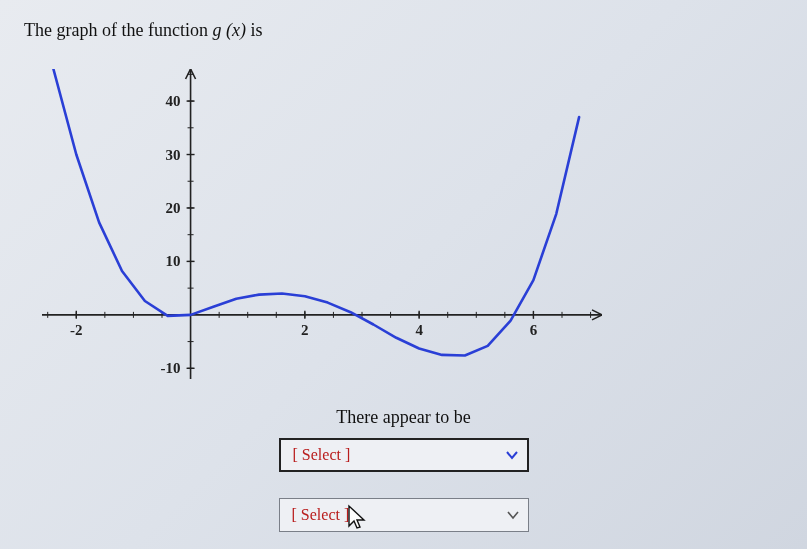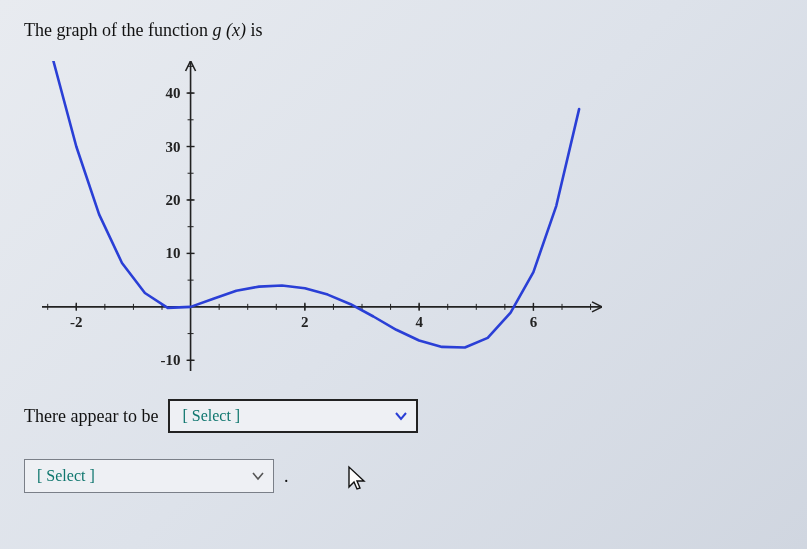--- a/index.html
+++ b/index.html
@@ -7,21 +7,21 @@
     margin: 0;
     padding: 20px 24px;
     font-family: Georgia, 'Times New Roman', serif;
     background: linear-gradient(135deg, #e8ebf0 0%, #dde2ea 50%, #d0d6e0 100%);
     color: #1a1a1a;
     width: 807px;
     height: 549px;
   }
   .prompt {
     font-size: 18px;
-    margin-bottom: 20px;
+    margin-bottom: 28px;
     color: #111;
   }
   .prompt .fn { font-style: italic; }
   .chart-wrap {
     margin-left: 18px;
     margin-bottom: 28px;
     width: 560px;
     height: 310px;
     position: relative;
   }
@@ -32,30 +32,31 @@
     font-weight: bold;
     fill: #222;
   }
   .question-row {
     display: flex;
     align-items: center;
     gap: 10px;
     margin-bottom: 26px;
     font-size: 18px;
     color: #111;
+    flex-direction: column;
   }
   .select-box {
     border: 2px solid #222;
     background: #eef0f4;
     height: 34px;
     display: inline-flex;
     align-items: center;
     padding: 0 8px 0 12px;
     font-size: 16px;
-    color: #0f766e;
+    color: #b91c1c;
     cursor: pointer;
     justify-content: space-between;
   }
   .select-box.primary { width: 250px; }
   .select-box.secondary {
     width: 250px;
     border: 1px solid #7a7f88;
   }
   .sel-placeholder { flex: 0 0 auto; }
   .chevron {

